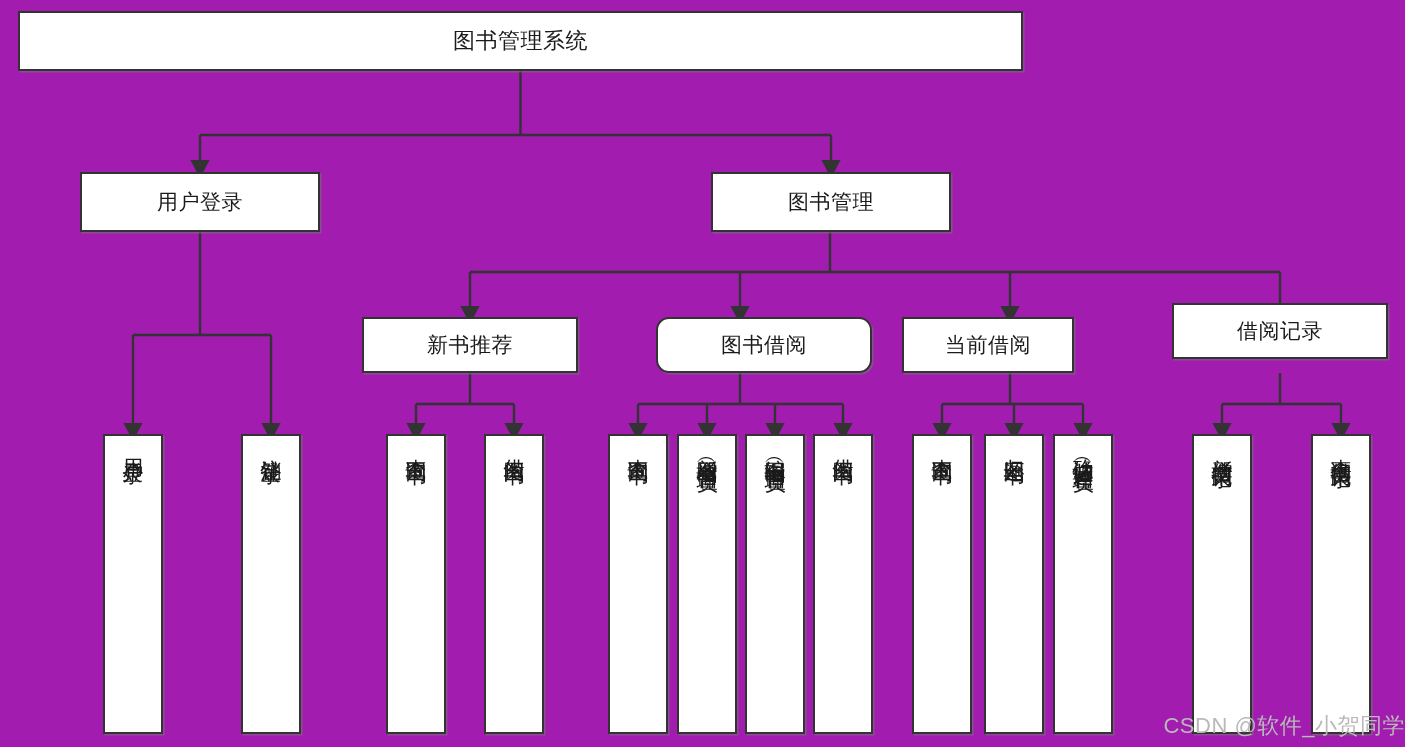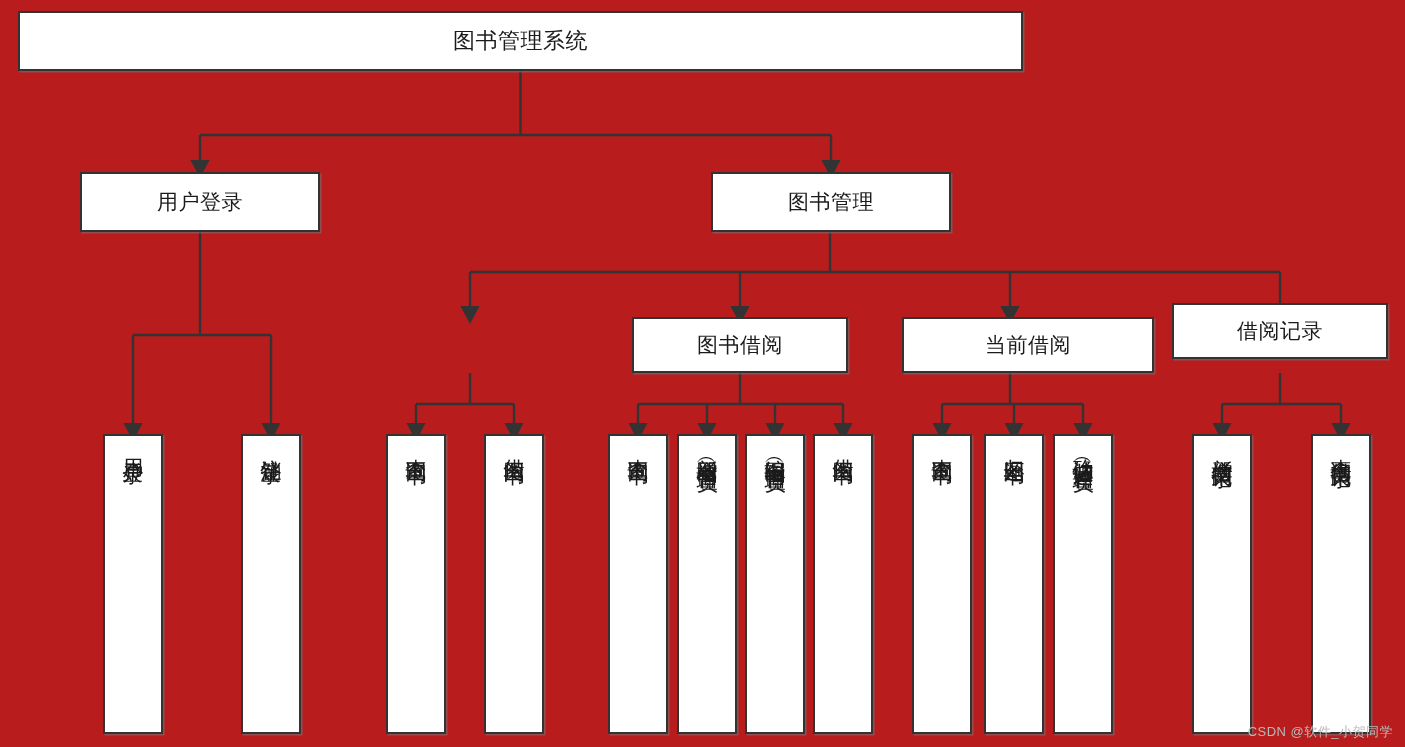--- a/index.html
+++ b/index.html
@@ -8,21 +8,21 @@
     padding: 0;
     background: #ffffff;
   }
   body {
     font-family: "Liberation Sans", "DejaVu Sans", sans-serif;
   }
   #canvas {
     position: relative;
     width: 1405px;
     height: 747px;
-    background: #b91c1c;
+    background: #a21caf;
     overflow: hidden;
   }
   svg#wires {
     position: absolute;
     left: 0;
     top: 0;
     width: 1405px;
     height: 747px;
     pointer-events: none;
   }
@@ -57,23 +57,23 @@
     text-orientation: upright;
     font-size: 21px;
     line-height: 1.05;
     letter-spacing: 2px;
     white-space: nowrap;
   }
   .node.root .label { font-size: 22px; }
   .node.level2 .label { font-size: 21px; }
   .watermark {
     position: absolute;
-    right: 12px;
+    right: 0;
     bottom: 6px;
-    font-size: 13px;
+    font-size: 22px;
     color: #b9b9b9;
     letter-spacing: 0.5px;
     white-space: nowrap;
     font-family: "Liberation Sans", "DejaVu Sans", sans-serif;
   }
 </style>
 </head>
 <body>
 
 <div id="canvas">
@@ -133,24 +133,27 @@
     <span class="label">图书管理系统</span>
   </div>
 
   <div class="node horiz level2" style="left:80px;top:172px;width:240px;height:60px;">
     <span class="label">用户登录</span>
   </div>
   <div class="node horiz level2" style="left:711px;top:172px;width:240px;height:60px;">
     <span class="label">图书管理</span>
   </div>
 
-  <div class="node horiz level2" style="left:632px;top:317px;width:216px;height:56px;">
+  <div class="node horiz level2" style="left:362px;top:317px;width:216px;height:56px;">
+    <span class="label">新书推荐</span>
+  </div>
+  <div class="node horiz level2" style="left:656px;top:317px;width:216px;height:56px;border-radius:13px;">
     <span class="label">图书借阅</span>
   </div>
-  <div class="node horiz level2" style="left:902px;top:317px;width:252px;height:56px;">
+  <div class="node horiz level2" style="left:902px;top:317px;width:172px;height:56px;">
     <span class="label">当前借阅</span>
   </div>
   <div class="node horiz level2" style="left:1172px;top:303px;width:216px;height:56px;">
     <span class="label">借阅记录</span>
   </div>
 
   <div class="node vert" style="left:103px;top:434px;width:60px;height:300px;">
     <span class="label">用户登录</span>
   </div>
   <div class="node vert" style="left:241px;top:434px;width:60px;height:300px;">

